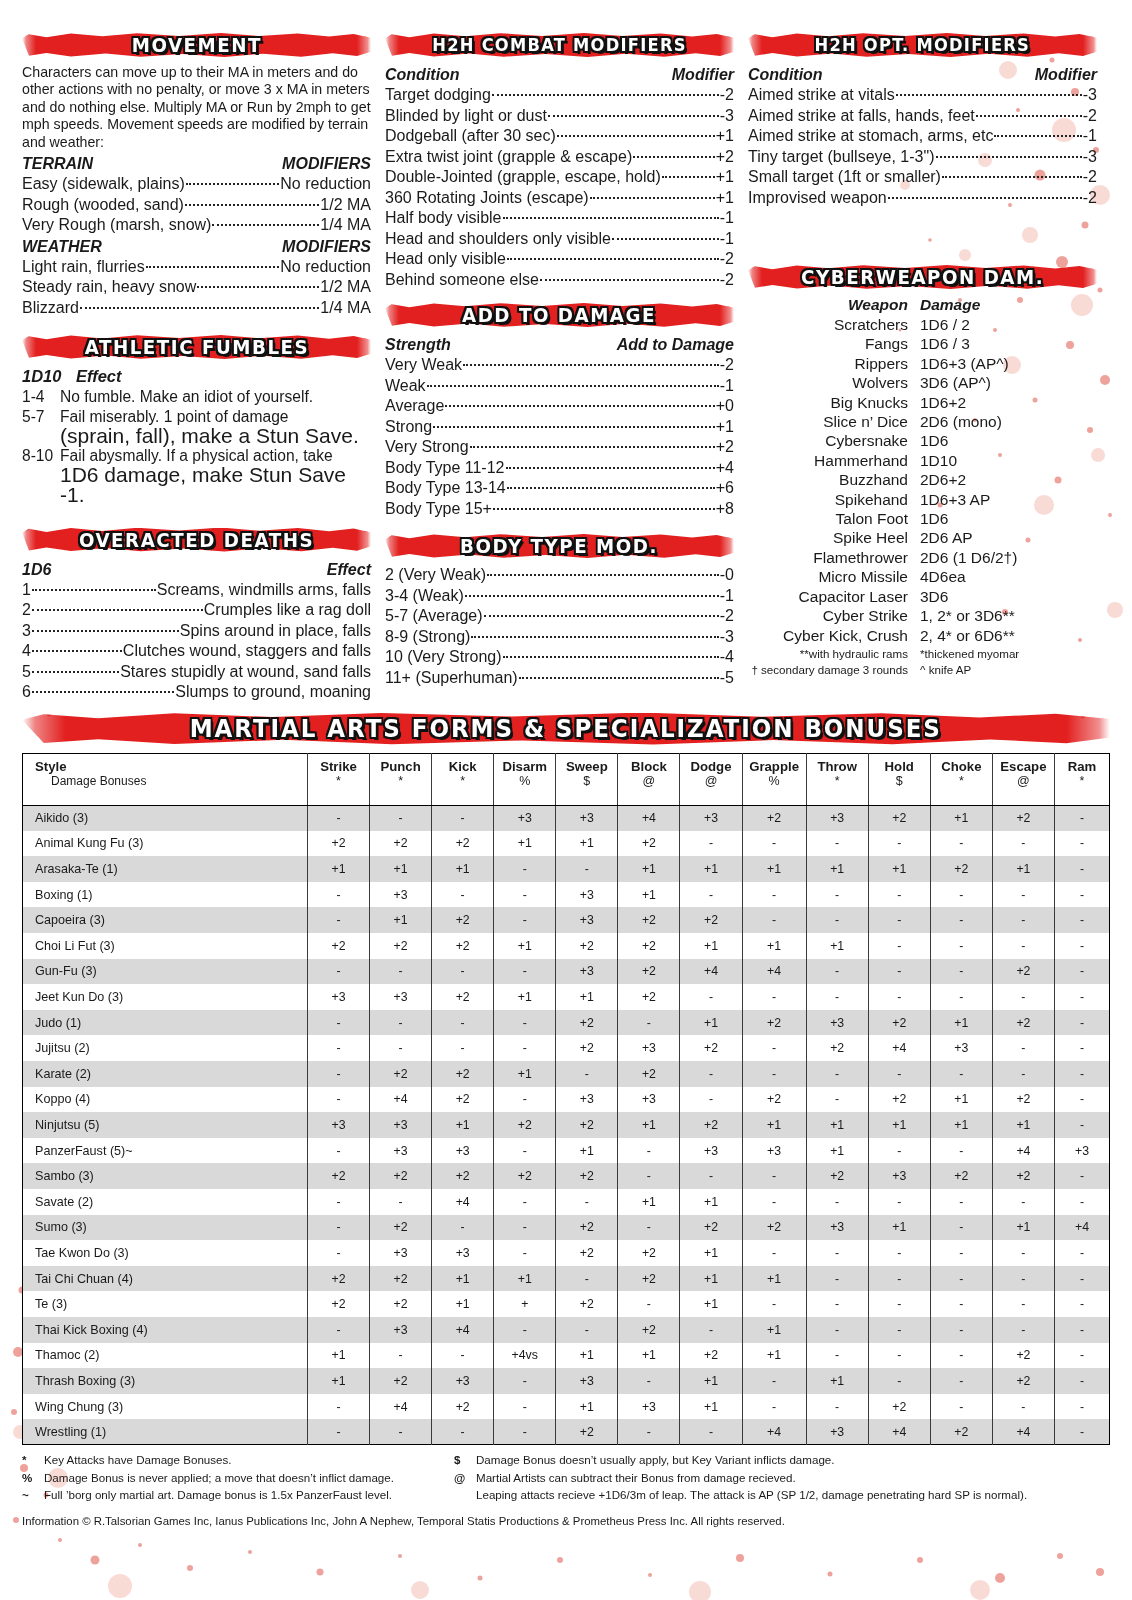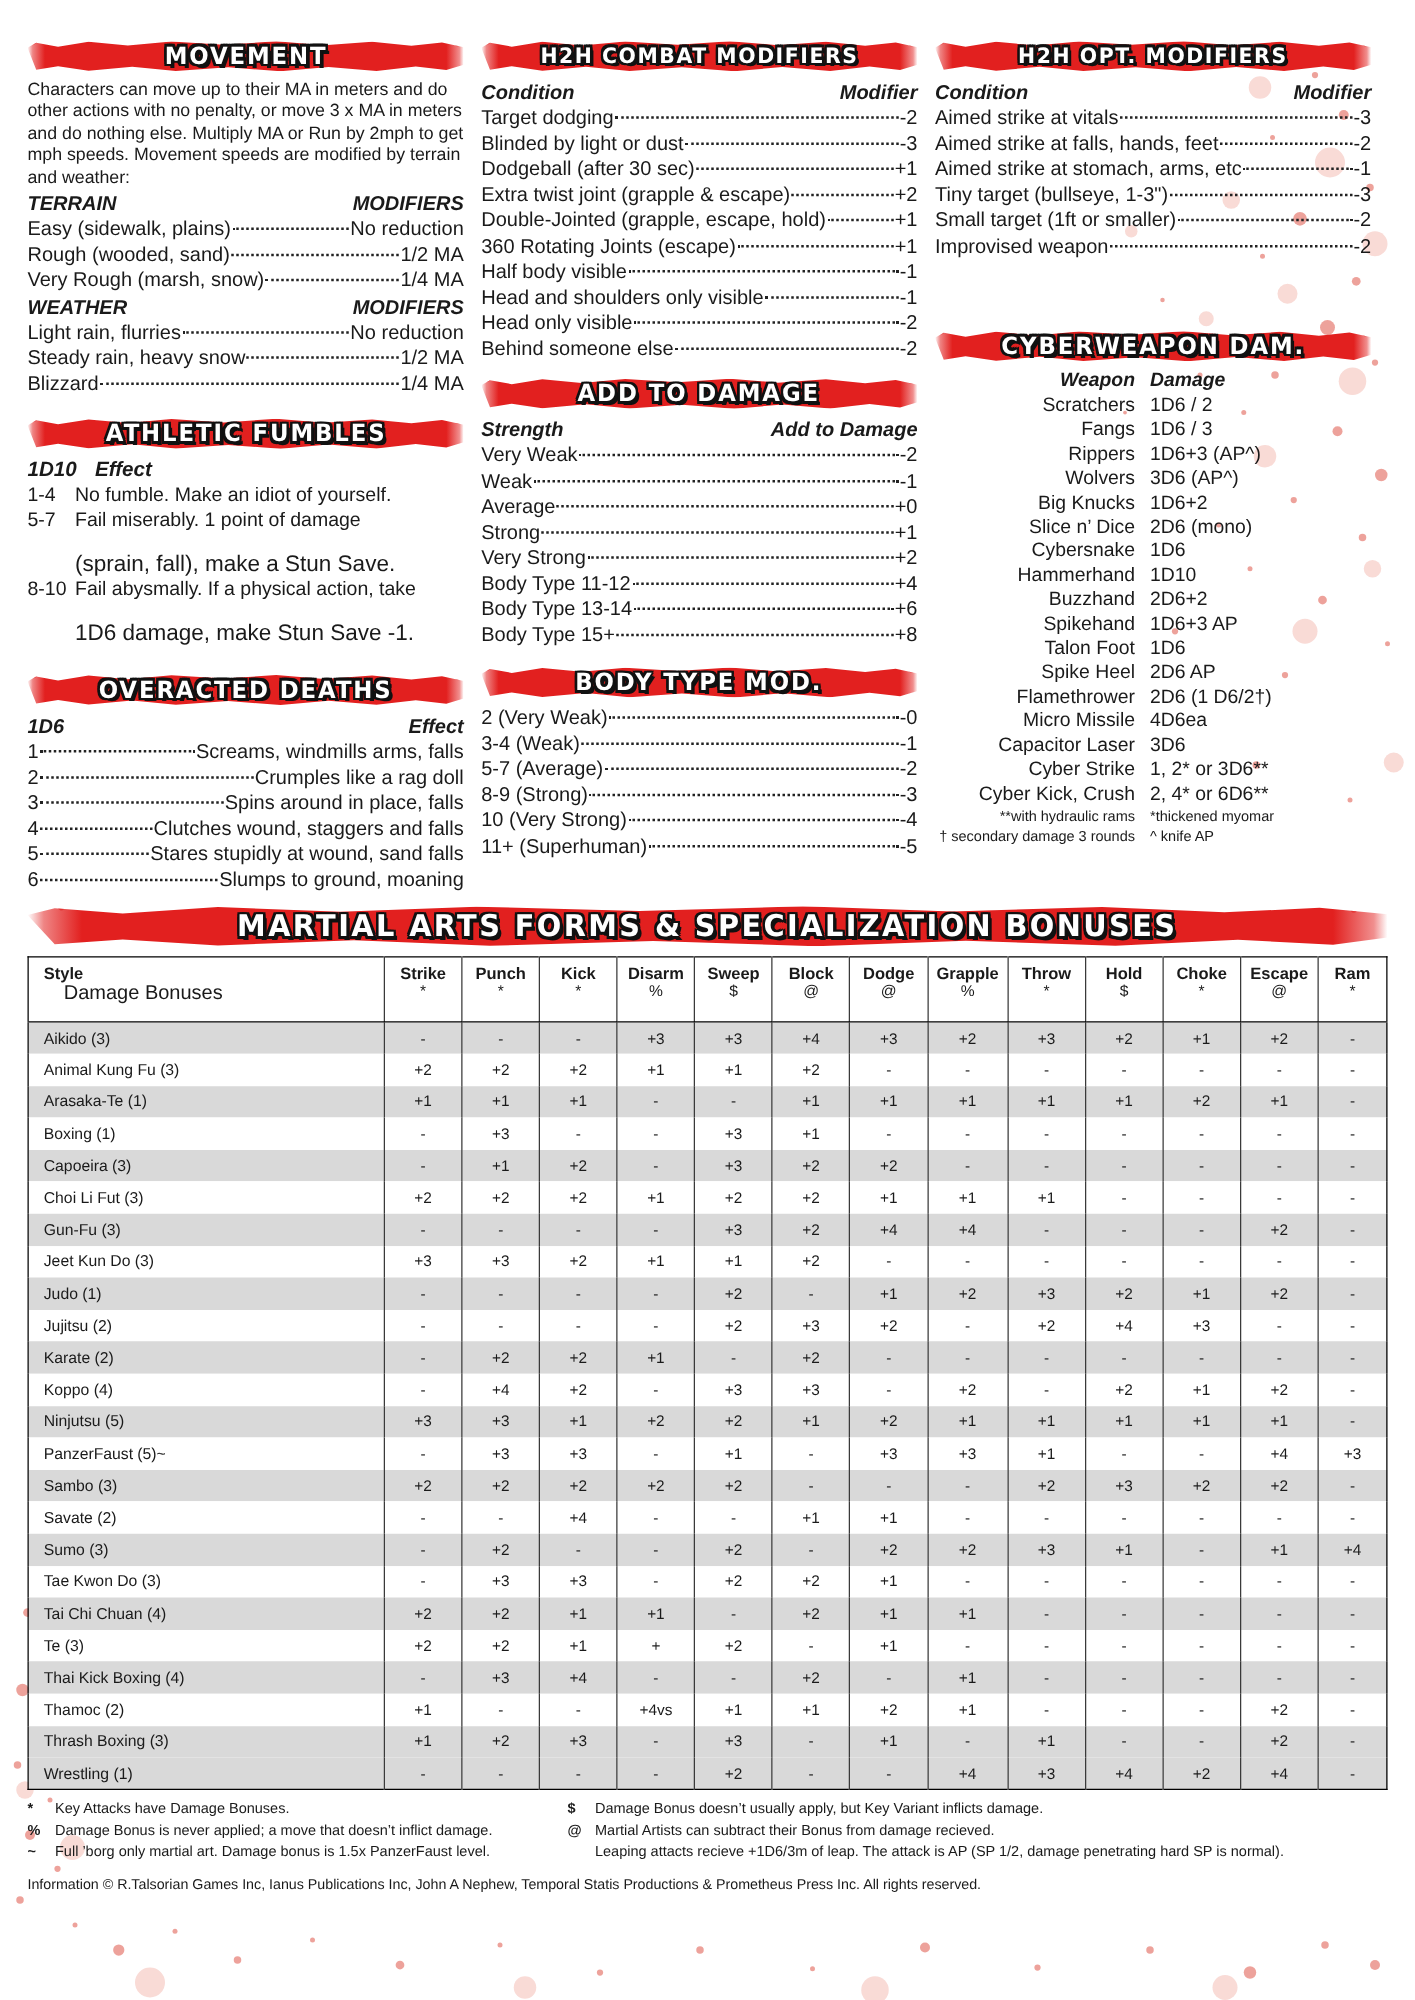--- a/index.html
+++ b/index.html
@@ -70,21 +70,21 @@
   .row .dots { flex:1; overflow:hidden; margin:0 1px;
     border-bottom:2px dotted #222; transform:translateY(-4px); min-width:6px; }
   .row .val { font-weight:400; }
   .hdr-row { display:flex; justify-content:space-between; font-style:italic; font-weight:bold; font-size:16px; line-height:21px; }
   .hdr-row.tight { font-size:16.5px; }
 
   
   .numrow { display:flex; font-size:15.6px; line-height:19.6px; }
   .numrow .n { width:38px; flex:none; }
   .numrow .t { flex:1; }
-  .cont { margin-left:38px; font-size:18px; line-height:19.6px;margin-top:16px; }
+  .cont { margin-left:38px; font-size:21px; line-height:19.6px; }
 
   
   .wtab { width:100%; border-collapse:collapse; }
   .wtab td { font-size:15.5px; line-height:19.4px; padding:0; }
   .wtab td.w { text-align:right; width:172px; padding-right:12px; }
   .wtab td.d { text-align:left; }
   .wtab th { font-size:15.5px; font-style:italic; font-weight:bold; padding:0 0 1px 0; }
   .wtab th.w { text-align:right; padding-right:12px; }
   .wtab th.d { text-align:left; }
   .wnotes { display:flex; font-size:11.6px; line-height:14.5px; margin-top:2px; }
@@ -99,21 +99,21 @@
     font-size:12.3px; text-align:center; height:25.6px; padding:0;
   }
   table.ma th:first-child, table.ma td:first-child { border-left:none; }
   table.ma th:last-child, table.ma td:last-child { border-right:none; }
   table.ma .style-cell { text-align:left; padding-left:12px; font-size:12.6px; }
   thead.mahead th { border-bottom:1.6px solid #000; vertical-align:top; }
   .hcell { display:flex; flex-direction:column; height:100%; }
   .hcell .top { font-weight:bold; font-size:13.2px; padding-top:5px; }
   .hcell .bot { font-weight:normal; font-size:12.5px; padding-bottom:6px; }
   .hcell.left .top { text-align:left; padding-left:12px; }
-  .hcell.left .bot { text-align:left; padding-left:28px; font-size:16px; }
+  .hcell.left .bot { text-align:left; padding-left:28px; font-size:12px; }
   tbody.mabody tr.odd td { background:#d9d9d9; }
   tbody.mabody tr.even td { background:#ffffff; }
 
   
   .foot { position:relative; z-index:2; padding:6px 22px 0 22px; font-size:11.6px; line-height:17.5px; }
   .fgrid { display:flex; }
   .fleft { width:432px; }
   .fright { flex:1; }
   .fline { display:flex; }
   .fline .sym { width:22px; flex:none; font-weight:bold; }
@@ -1097,20 +1097,36 @@
           <td>+3</td>
           <td>-</td>
           <td>+1</td>
           <td>-</td>
           <td>+1</td>
           <td>-</td>
           <td>-</td>
           <td>+2</td>
           <td>-</td>
         </tr>
+        <tr class="even">
+          <td class="style-cell">Wing Chung (3)</td>
+          <td>-</td>
+          <td>+4</td>
+          <td>+2</td>
+          <td>-</td>
+          <td>+1</td>
+          <td>+3</td>
+          <td>+1</td>
+          <td>-</td>
+          <td>-</td>
+          <td>+2</td>
+          <td>-</td>
+          <td>-</td>
+          <td>-</td>
+        </tr>
         <tr class="odd">
           <td class="style-cell">Wrestling (1)</td>
           <td>-</td>
           <td>-</td>
           <td>-</td>
           <td>-</td>
           <td>+2</td>
           <td>-</td>
           <td>-</td>
           <td>+4</td>

